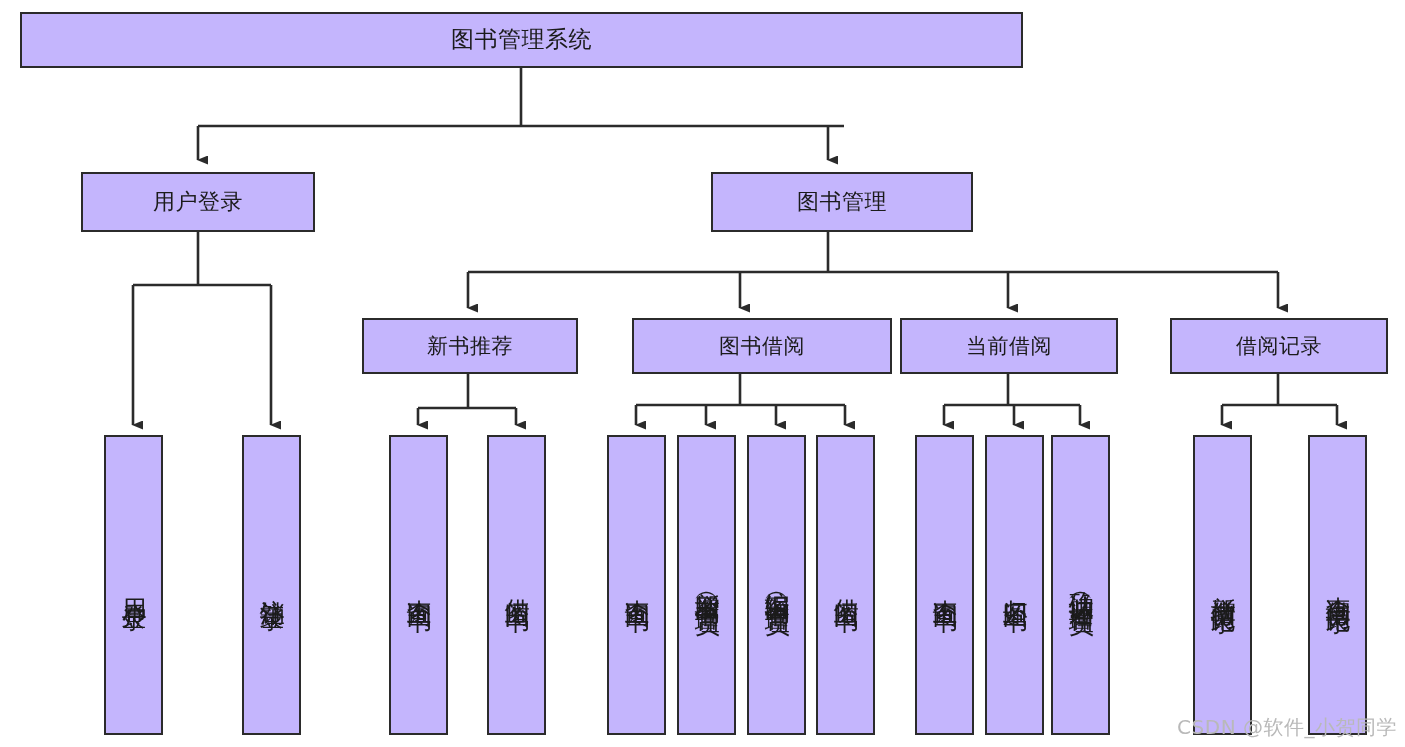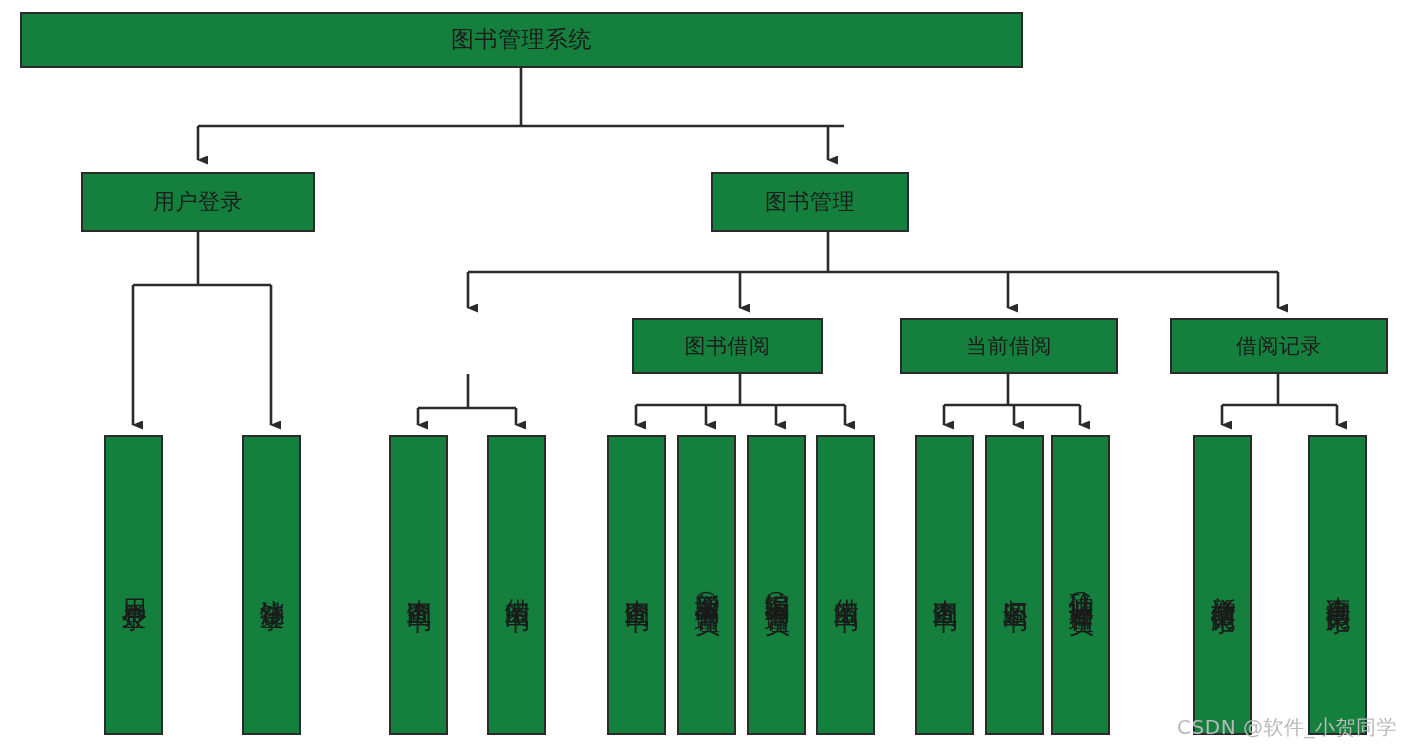--- a/index.html
+++ b/index.html
@@ -20,21 +20,21 @@
     position: absolute;
     left: 0;
     top: 0;
     width: 1405px;
     height: 747px;
     pointer-events: none;
   }
   .node {
     position: absolute;
     box-sizing: border-box;
-    background: #15803d;
+    background: #c4b5fd;
     border: 2.5px solid #2b2b2b;
     display: flex;
     align-items: center;
     justify-content: center;
     color: #1b1b1b;
     z-index: 2;
   }
   .node .label {
     display: block;
     text-align: center;
@@ -129,26 +129,29 @@
   </svg>
 
   <div class="node h root" style="left:20px; top:12px; width:1003px; height:56px;">
     <span class="label">图书管理系统</span>
   </div>
 
   <div class="node h lvl2" style="left:81px; top:172px; width:234px; height:60px;">
     <span class="label">用户登录</span>
   </div>
 
-  <div class="node h lvl2" style="left:711px; top:172px; width:198px; height:60px;">
+  <div class="node h lvl2" style="left:711px; top:172px; width:262px; height:60px;">
     <span class="label">图书管理</span>
   </div>
 
-
-  <div class="node h lvl3" style="left:632px; top:318px; width:191px; height:56px;">
+  <div class="node h lvl3" style="left:362px; top:318px; width:216px; height:56px;">
+    <span class="label">新书推荐</span>
+  </div>
+
+  <div class="node h lvl3" style="left:632px; top:318px; width:260px; height:56px;">
     <span class="label">图书借阅</span>
   </div>
 
   <div class="node h lvl3" style="left:900px; top:318px; width:218px; height:56px;align-items:center;">
     <span class="label">当前借阅</span>
   </div>
 
   <div class="node h lvl3" style="left:1170px; top:318px; width:218px; height:56px;">
     <span class="label">借阅记录</span>
   </div>

